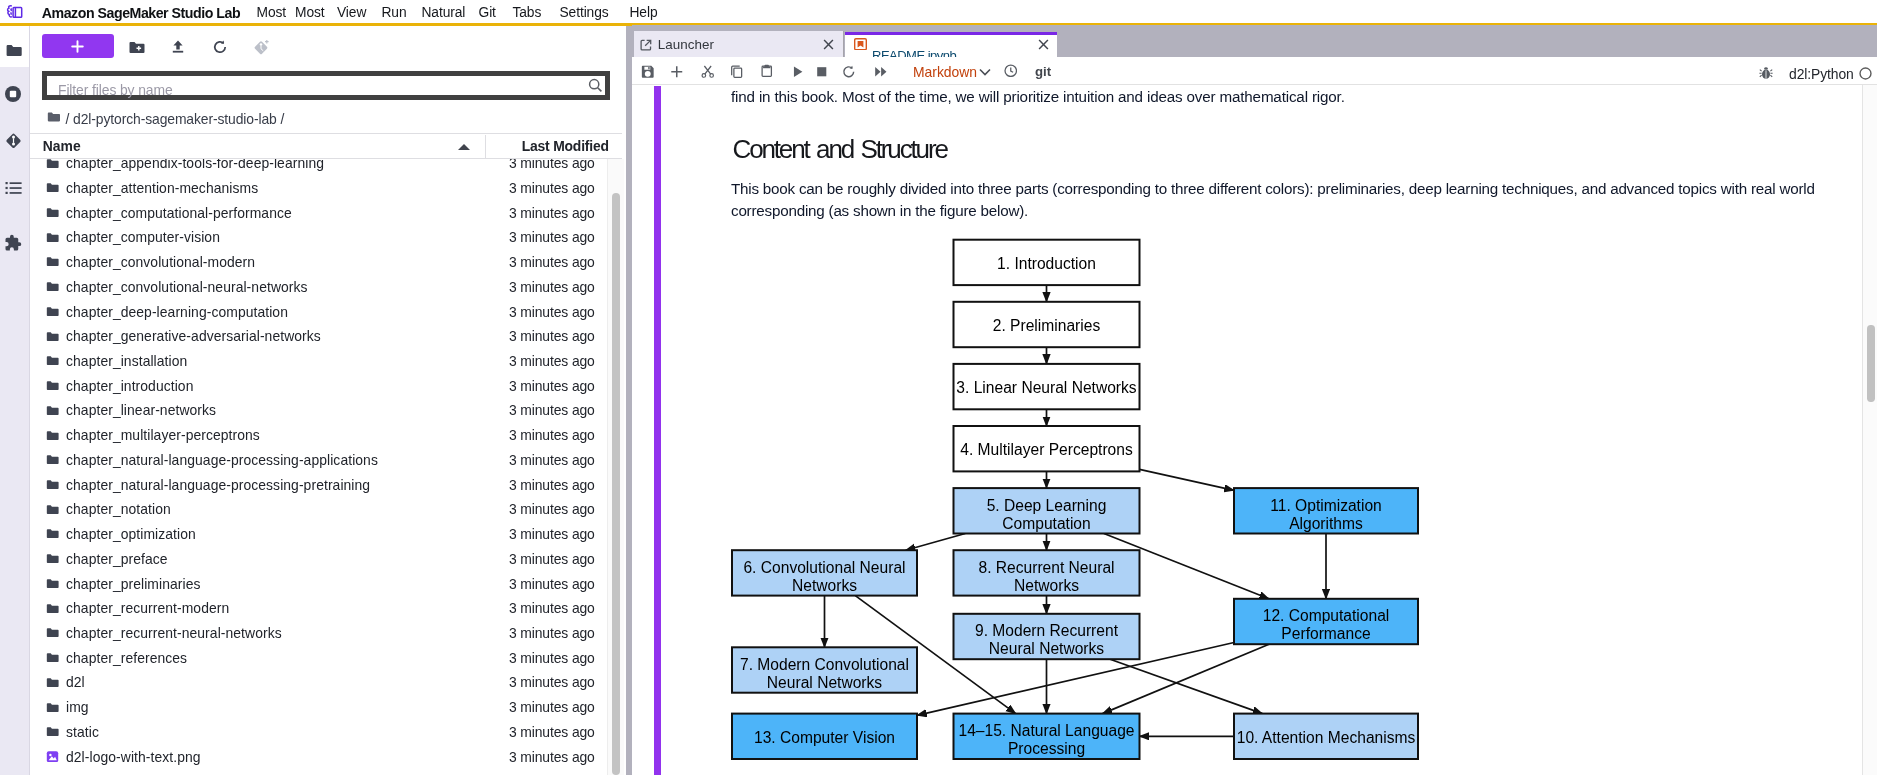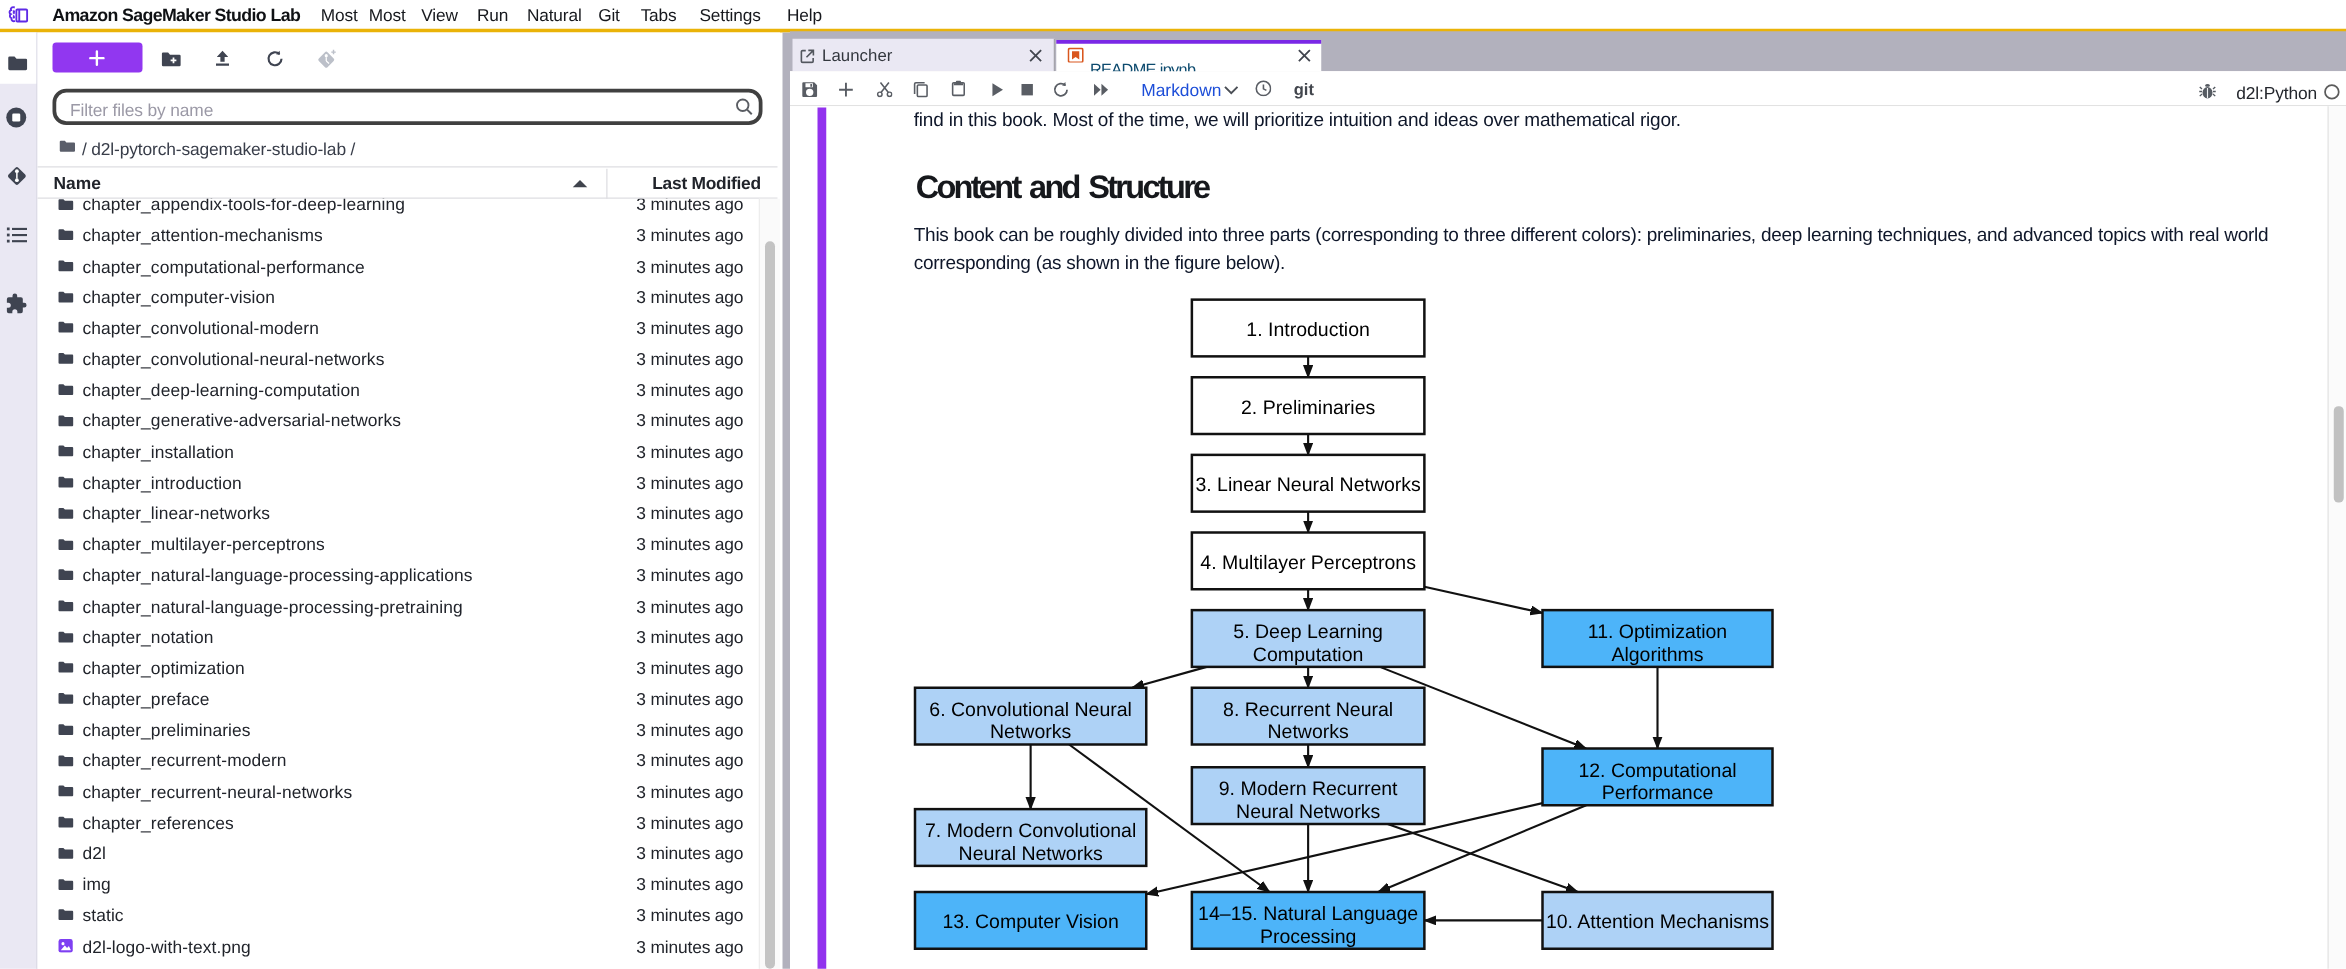--- a/index.html
+++ b/index.html
@@ -98,21 +98,21 @@
 <svg class="abs" style="left:213px;top:40px" width="14" height="14" viewBox="0 0 14 14">
  <path d="M12.2 7 a5.2 5.2 0 1 1 -1.6 -3.75" fill="none" stroke="#3f4451" stroke-width="1.7"></path>
  <path d="M10.7 0.6 L11 3.8 L7.8 3.4 z" fill="#3f4451"></path>
 </svg>
 <svg class="abs" style="left:252px;top:39px" width="18" height="17" viewBox="0 0 19 19">
  <rect x="4.2" y="4.2" width="11" height="11" rx="1.6" fill="#bcc0c9" transform="rotate(45 9.5 9.5)"></rect>
  <circle cx="9.5" cy="6.2" r="1.4" fill="#fff"></circle>
     <path d="M9.5 7.6 V11 M9.5 11 L12 13.2" stroke="#fff" stroke-width="1.1" fill="none"></path>
  <path d="M16 1 v4 M14 3 h4" stroke="#bcc0c9" stroke-width="1.3"></path>
 </svg>
-<div class="abs" style="left:42px;top:71px;width:567.5px;height:29px;border:3px solid #404040;border-radius:11px;background:#fff">
+<div class="abs" style="left:42px;top:71px;width:567.5px;height:29px;border:5px solid #404040;border-radius:0;background:#fff">
   <span style="position:absolute;left:11px;top:6px;font-size:13.9px;color:#9b99a6;letter-spacing:-0.1px">Filter files by name</span>
 </div>
 <svg class="abs" style="left:588px;top:78px" width="15" height="15" viewBox="0 0 15 15">
  <circle cx="6.2" cy="6.2" r="4.6" fill="none" stroke="#5a5d63" stroke-width="1.5"></circle>
  <line x1="9.7" y1="9.7" x2="13.4" y2="13.4" stroke="#5a5d63" stroke-width="1.6"></line>
   </svg>
 <svg class="abs" style="left:46.5px;top:110.5px" width="13" height="12" viewBox="0 0 16 14">
  <path fill="#5a5e6a" d="M1 1.6 h5 l1.5 1.7 h7.5 a1 1 0 0 1 1 1 v7.1 a1 1 0 0 1 -1 1 h-13 a1 1 0 0 1 -1 -1 v-8.8 a1 1 0 0 1 1 -1 z"></path>
   </svg>
 <span class="abs" style="left:65.5px;top:110.5px;font-size:13.9px;color:#383d49;letter-spacing:-0.1px">/ d2l-pytorch-sagemaker-studio-lab /</span>
@@ -364,21 +364,21 @@
 <svg class="tbi" style="left:842px;top:64.5px" viewBox="0 0 16 16">
     <path d="M13.8 8 a5.8 5.8 0 1 1 -1.8 -4.2" fill="none" stroke="#595d64" stroke-width="1.7"></path>
     <path d="M12.2 0.8 L12.6 4.4 L9 4 z" fill="#595d64"></path>
   </svg>
 <svg class="tbi" style="left:873.5px;top:65px" viewBox="0 0 17 15">
     <g fill="#595d64">
       <path d="M1.5 1.5 L8.2 7.5 L1.5 13.5 z"></path>
       <path d="M9 1.5 L15.7 7.5 L9 13.5 z"></path>
     </g>
   </svg>
-<span class="abs" style="left:913px;top:63.5px;font-size:13.9px;color:#1d4ed8">Markdown</span>
+<span class="abs" style="left:913px;top:63.5px;font-size:13.9px;color:#c2410c">Markdown</span>
 <svg class="abs" style="left:978.5px;top:67.5px" width="12" height="8" viewBox="0 0 12 8">
     <path d="M1 1.5 L6 6.5 L11 1.5" fill="none" stroke="#4a4e55" stroke-width="1.6"></path>
   </svg>
 <svg class="tbi" style="left:1003.5px;top:63.5px" viewBox="0 0 16 16">
     <circle cx="8" cy="8" r="6.8" fill="none" stroke="#595d64" stroke-width="1.5"></circle>
     <path d="M8 4.2 V8.4 L10.8 9.8" fill="none" stroke="#595d64" stroke-width="1.5"></path>
   </svg>
 <span class="abs" style="left:1035px;top:64px;font-size:13.2px;font-weight:700;color:#42464d">git</span>
 <svg class="abs" style="left:1758.5px;top:66px;width:14px;height:14px" viewBox="0 0 14 14">
     <g stroke="#565b62" stroke-width="1.1" fill="none">
@@ -388,21 +388,21 @@
     <ellipse cx="7" cy="8.2" rx="4" ry="4.6" fill="#565b62"></ellipse>
     <line x1="7" y1="4.4" x2="7" y2="12.6" stroke="#eef0f2" stroke-width="0.9"></line>
   </svg>
 <span class="abs" style="left:1789px;top:66px;font-size:13.9px;color:#23262c;letter-spacing:-0.1px">d2l:Python</span>
 <svg class="abs" style="left:1858.5px;top:67px;width:13px;height:13px" viewBox="0 0 14 14">
     <circle cx="7" cy="7" r="5.9" fill="none" stroke="#5c5c5c" stroke-width="1.5"></circle>
   </svg>
 <div id="content"></div>
 <div id="pbar"></div>
 <span class="md" style="left:731px;top:87.7px;letter-spacing:-0.16px">find in this book. Most of the time, we will prioritize intuition and ideas over mathematical rigor.</span>
-<span class="md" style="left:732.5px;top:134.2px;font-size:26px;font-weight:700;letter-spacing:-2.15px;word-spacing:2.5px;color:#16181c">Content and Structure</span>
+<span class="md" style="left:732.5px;top:134.2px;font-size:26px;font-weight:400;letter-spacing:-2.15px;word-spacing:2.5px;color:#16181c">Content and Structure</span>
 <span class="md" style="left:731px;top:180.3px">This book can be roughly divided into three parts (corresponding to three different colors): preliminaries, deep learning techniques, and advanced topics with real world</span>
 <span class="md" style="left:731px;top:201.8px">corresponding (as shown in the figure below).</span>
 <svg class="diag" width="1877" height="775" viewBox="0 0 1877 775">
 <defs>
       <marker id="ah" markerWidth="11" markerHeight="9" refX="9.5" refY="4" orient="auto" markerUnits="userSpaceOnUse">
         <path d="M-0.5,-0.2 L10.5,4 L-0.5,8.2 z" fill="#111"></path>
       </marker>
     </defs>
 <line x1="1046.5" y1="285.1" x2="1046.5" y2="301.8" stroke="#111" stroke-width="1.7" marker-end="url(#ah)"></line>
 <line x1="1046.5" y1="347.2" x2="1046.5" y2="363.9" stroke="#111" stroke-width="1.7" marker-end="url(#ah)"></line>

